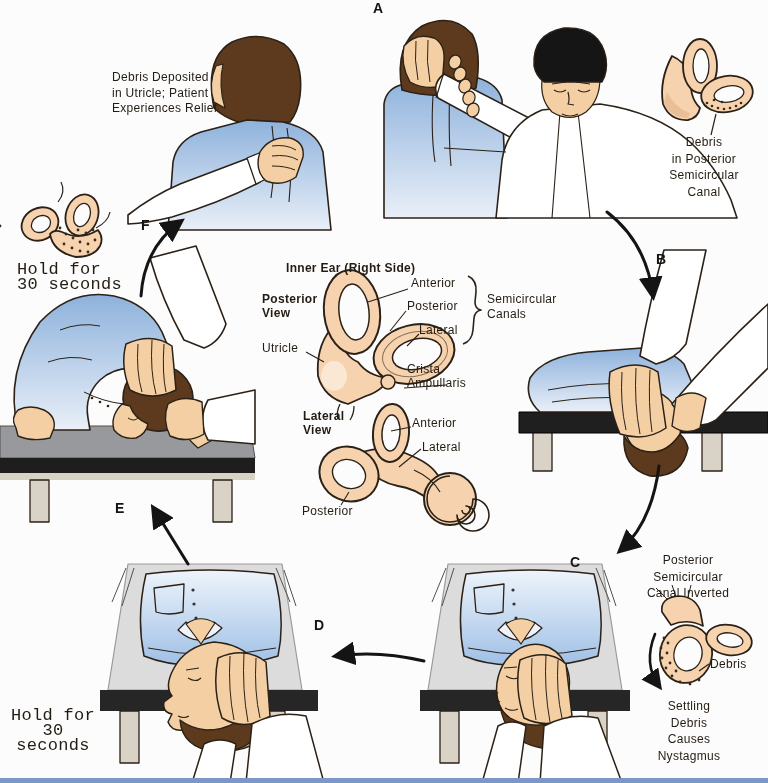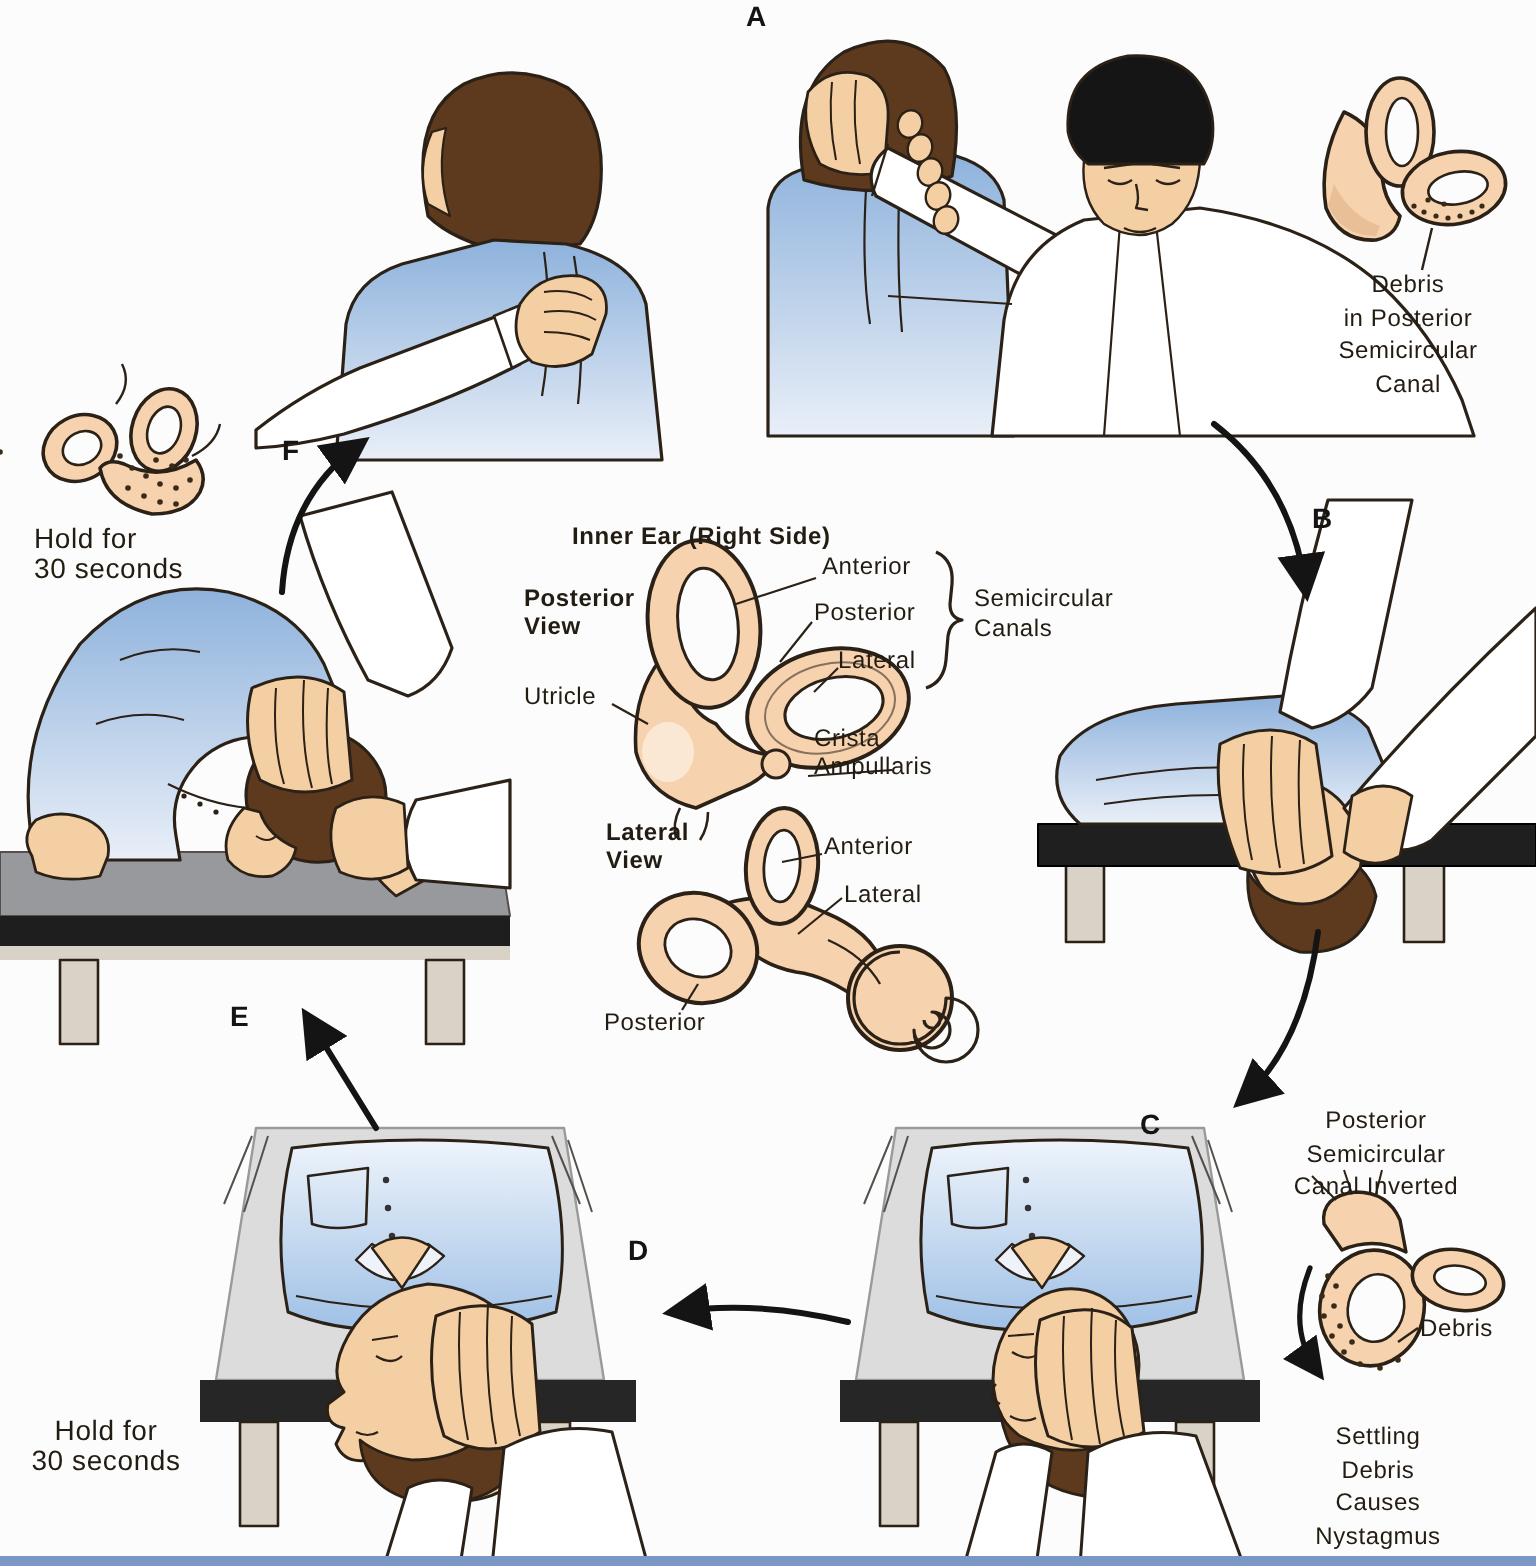--- a/index.html
+++ b/index.html
@@ -12,21 +12,21 @@
     position:absolute;font-size:12px;line-height:15.5px;color:#231c12;
     letter-spacing:.3px;white-space:pre-line;
   }
   .ctr{text-align:center;}
   .rgt{text-align:left;}
   .bld{font-weight:bold;}
   .step{
     position:absolute;font-size:14px;font-weight:bold;color:#141414;
     letter-spacing:0;
   }
-  .sm{font-size:14px;line-height:15px;}
+  .sm{font-size:17px;line-height:15px;font-family:Liberation Mono, monospace;}
 </style>
 </head>
 <body>
 
 <div class="canvas">
 
 <svg width="768" height="783" viewBox="0 0 768 783">
   <defs>
     <linearGradient id="shirtB" x1="0" y1="0" x2="0" y2="1">
       <stop offset="0" stop-color="#8eb2dc"></stop>
@@ -295,31 +295,34 @@
   <rect x="0" y="778" width="768" height="5" fill="#7b97c6"></rect>
 </svg>
 
 <div class="step" style="left:373px;top:0px;">A</div>
 <div class="step" style="left:656px;top:251px;">B</div>
 <div class="step" style="left:570px;top:554px;">C</div>
 <div class="step" style="left:314px;top:617px;">D</div>
 <div class="step" style="left:115px;top:500px;">E</div>
 <div class="step" style="left:141px;top:217px;">F</div>
 
+<div class="lbl" style="left:112px;top:70px;">Debris Deposited
+in Utricle; Patient
+Experiences Relief</div>
 <div class="lbl sm" style="left:17px;top:262px;">Hold for
 30 seconds</div>
 <div class="lbl ctr" style="left:649px;top:134px;width:110px;line-height:16.5px;">Debris
 in Posterior
 Semicircular
 Canal</div>
 <div class="lbl ctr" style="left:623px;top:552px;width:130px;line-height:16.5px;">Posterior
 Semicircular
 Canal Inverted</div>
 <div class="lbl" style="left:710px;top:657px;">Debris</div>
-<div class="lbl ctr" style="left:634px;top:698px;width:110px;line-height:16.5px;margin-top:12px;">Settling
+<div class="lbl ctr" style="left:634px;top:698px;width:110px;line-height:16.5px;">Settling
 Debris
 Causes
 Nystagmus</div>
 <div class="lbl ctr sm" style="left:8px;top:708px;width:90px;">Hold for
 30 seconds</div>
 
 <div class="lbl bld" style="left:286px;top:249px;margin-top:12px;">Inner Ear (Right Side)</div>
 <div class="lbl bld" style="left:262px;top:292px;line-height:14px;">Posterior
 View</div>
 <div class="lbl" style="left:411px;top:276px;">Anterior</div>

